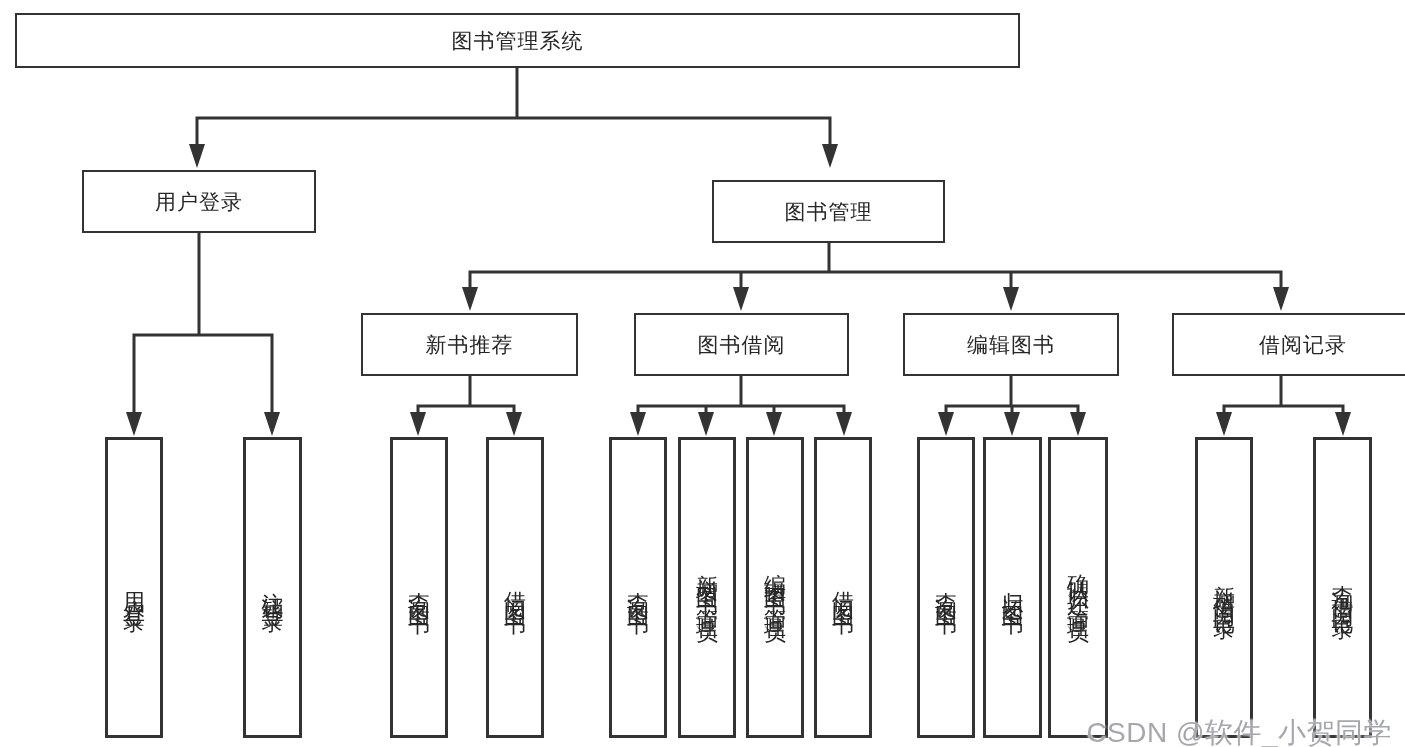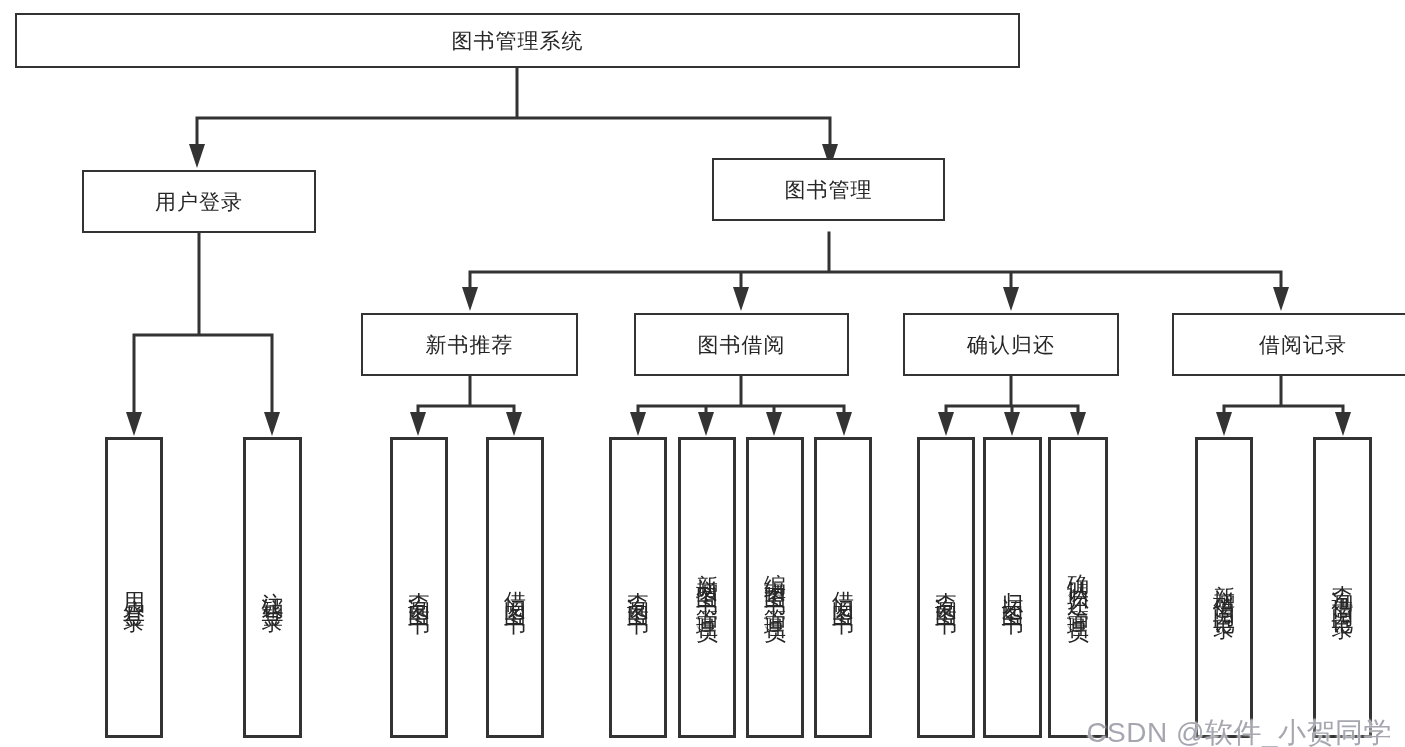--- a/index.html
+++ b/index.html
@@ -125,25 +125,25 @@
     <g>
       <path d="M1281 376 V406 M1224 406 H1343 M1224 406 V418 M1343 406 V418"></path>
       <polygon points="1216,412 1232,412 1224,436"></polygon>
       <polygon points="1335,412 1351,412 1343,436"></polygon>
     </g>
   </svg>
 
   <div class="hbox" style="left:15px;top:13px;width:1005px;height:55px">图书管理系统</div>
 
   <div class="hbox" style="left:82px;top:170px;width:234px;height:63px">用户登录</div>
-  <div class="hbox" style="left:712px;top:158px;width:233px;height:63px">图书管理</div>
+  <div class="hbox" style="left:712px;top:180px;width:233px;height:63px">图书管理</div>
 
   <div class="hbox" style="left:634px;top:313px;width:215px;height:63px">图书借阅</div>
   <div class="hbox" style="left:361px;top:313px;width:217px;height:63px">新书推荐</div>
-  <div class="hbox" style="left:903px;top:313px;width:216px;height:63px">确认归还</div>
+  <div class="hbox" style="left:903px;top:313px;width:216px;height:63px">编辑图书</div>
   <div class="hbox" style="left:1172px;top:313px;width:262px;height:63px">借阅记录</div>
 
   <div class="vbox" style="left:105px;width:58px">用户登录</div>
   <div class="vbox" style="left:243px;width:59px">注销登录</div>
 
   <div class="vbox" style="left:390px;width:58px">查询图书</div>
   <div class="vbox" style="left:486px;width:58px">借阅图书</div>
 
   <div class="vbox" style="left:609px;width:58px">查询图书</div>
   <div class="vbox" style="left:678px;width:58px">新增图书（管理员）</div>

